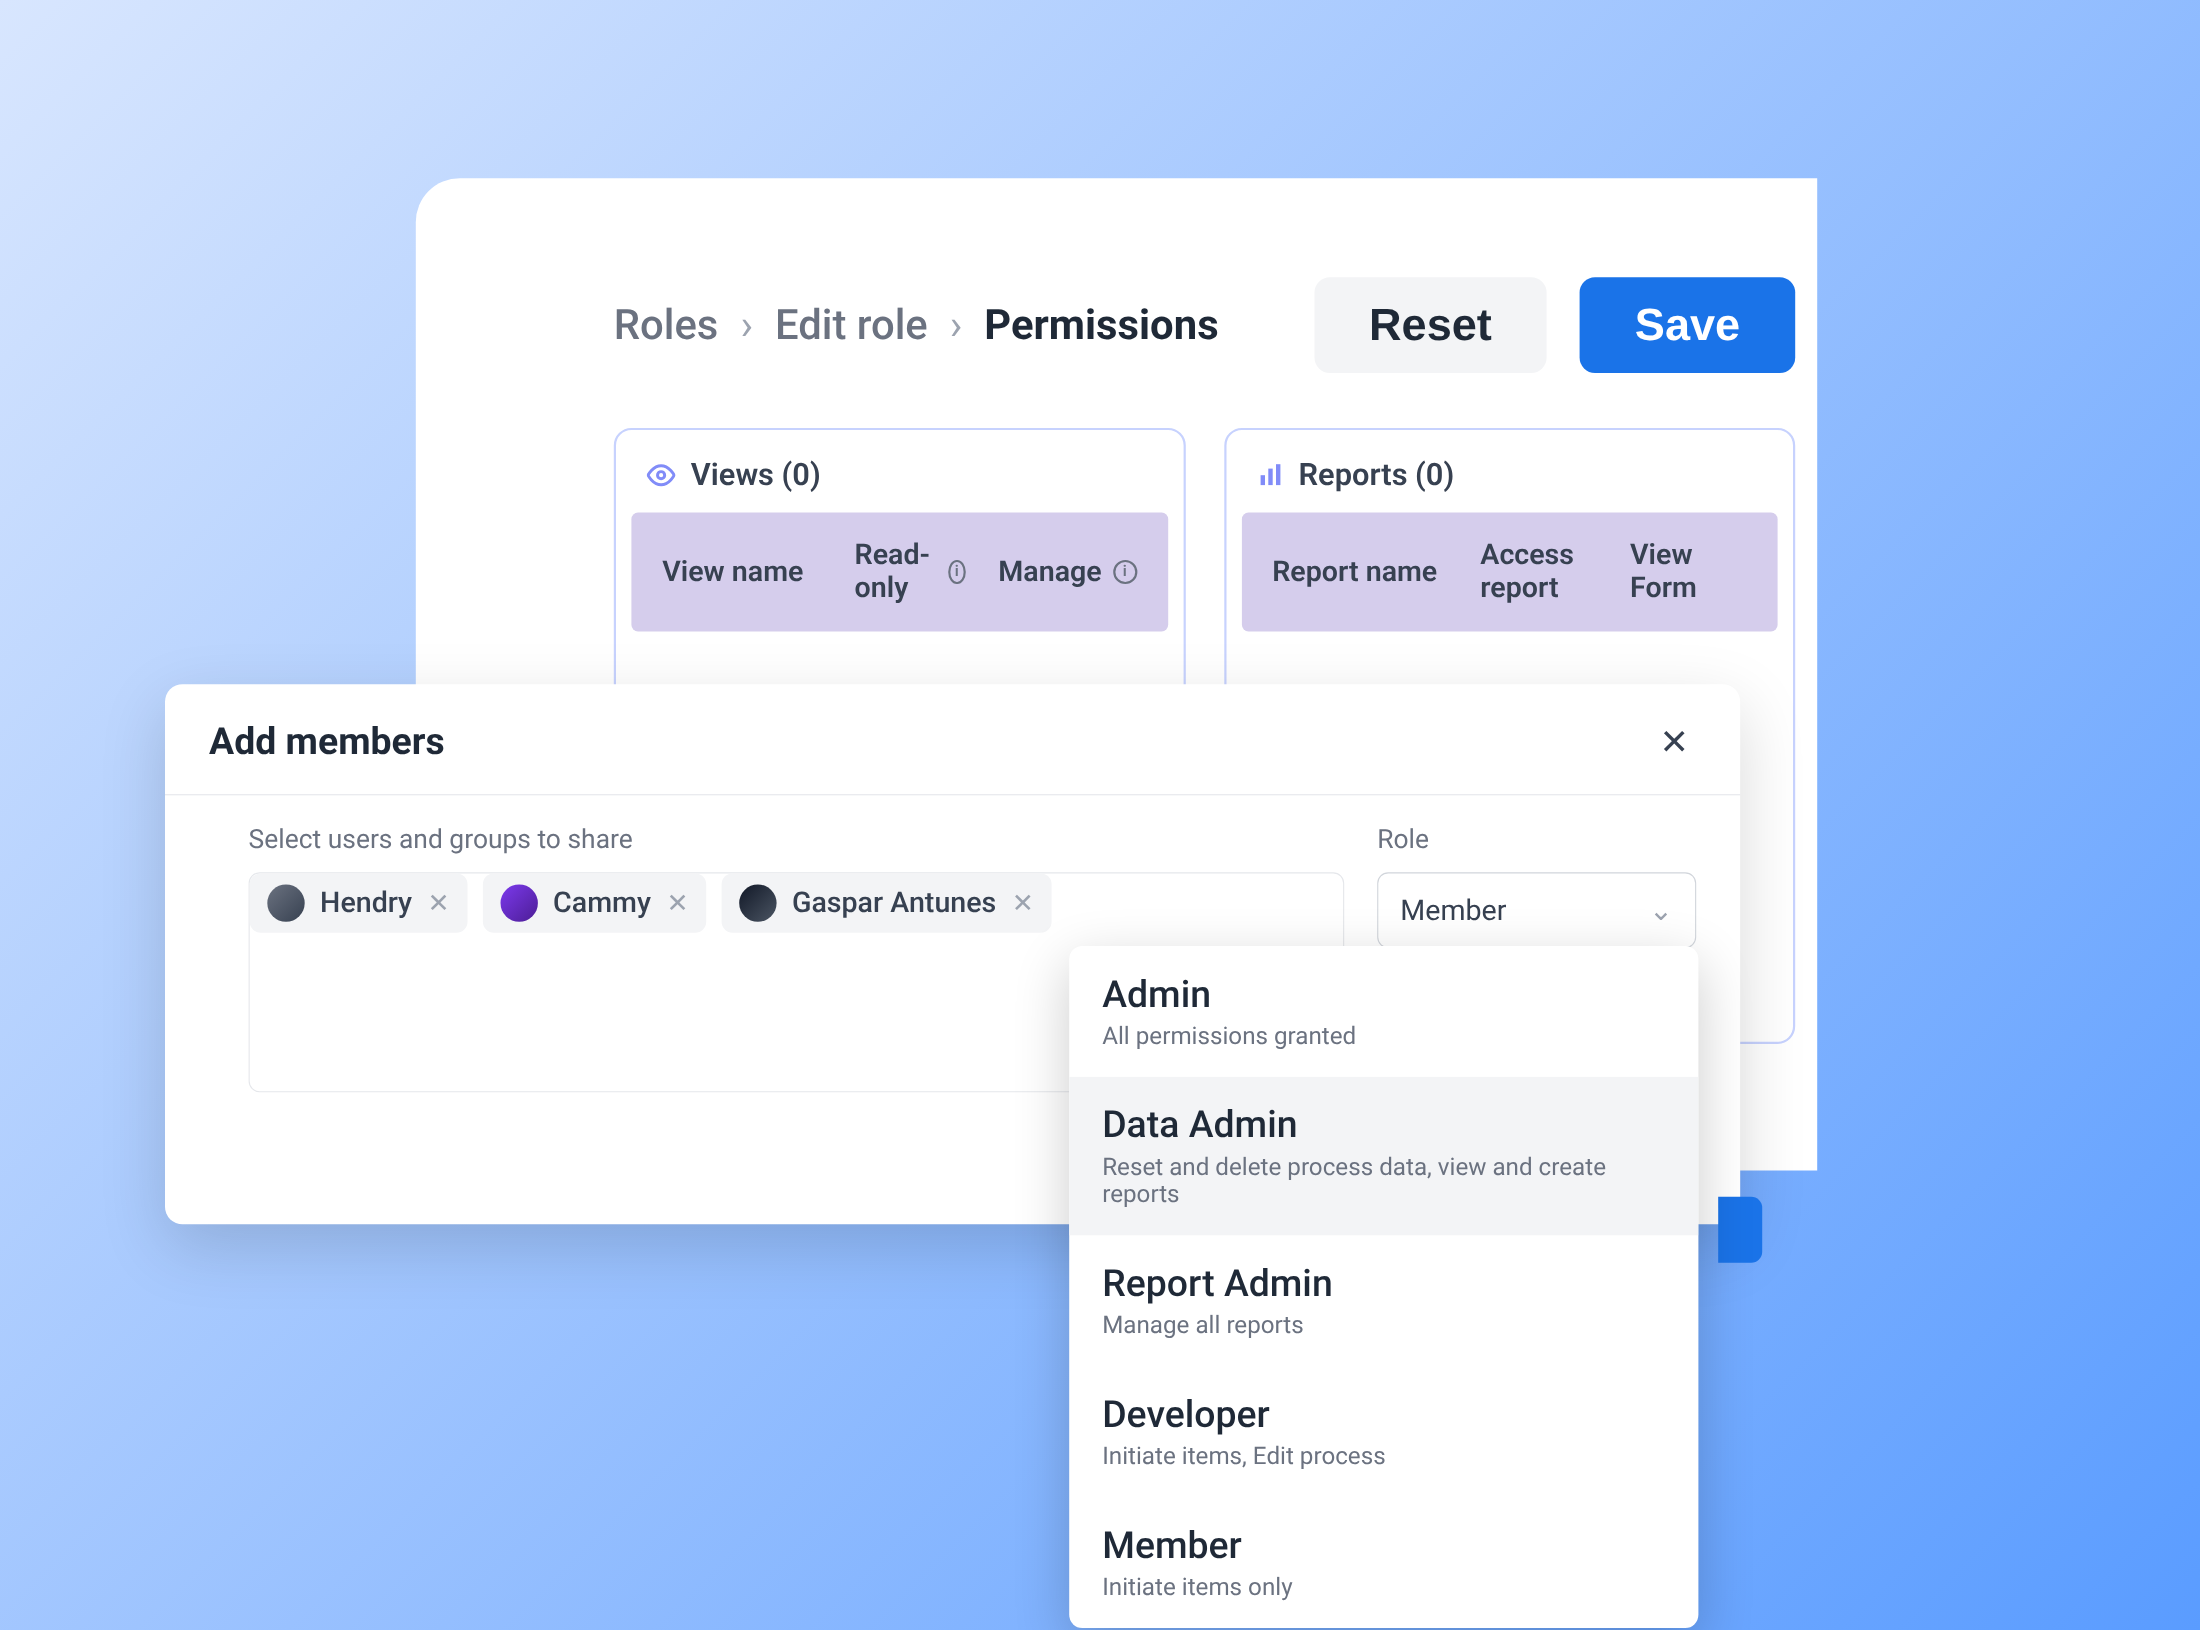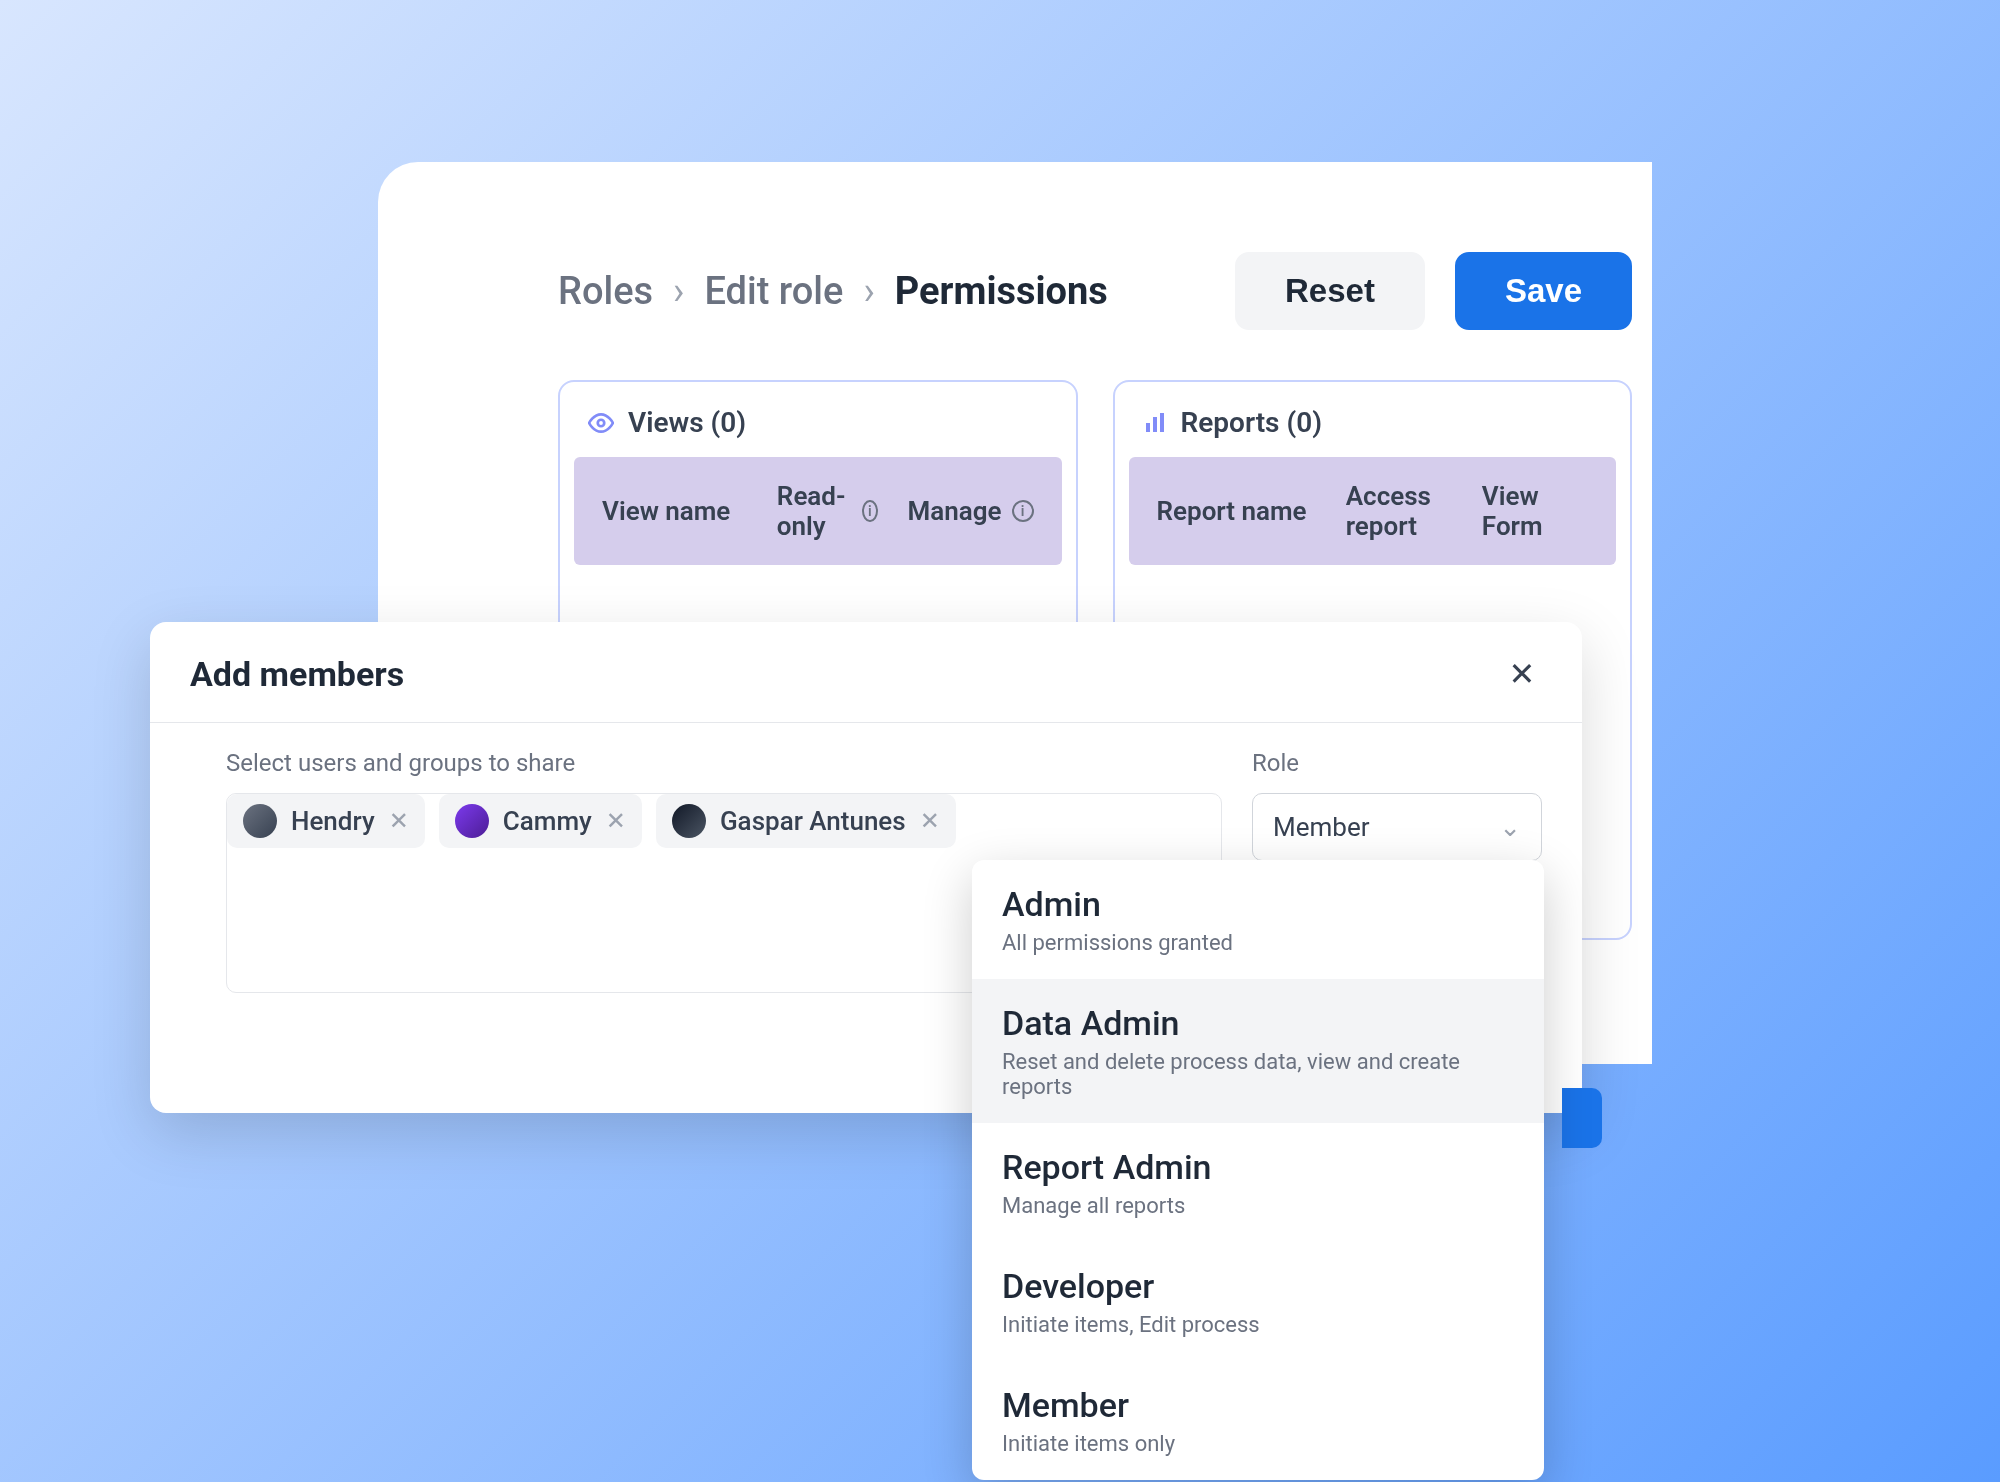--- a/index.html
+++ b/index.html
@@ -41,21 +41,21 @@
       gap: 20px;
       font-size: 38px;
     }
     .bc-link { color: #6b7280; font-weight: 500; }
     .bc-current { color: #1f2937; font-weight: 700; }
     .bc-chevron { color: #9ca3af; }
     .top-actions { display: flex; gap: 30px; }
     .btn {
       padding: 20px 50px;
       border-radius: 14px;
-      font-size: 33px;
+      font-size: 41px;
       font-weight: 600;
       border: none;
       cursor: pointer;
     }
     .btn-reset { background: #f3f4f6; color: #1f2937; }
     .btn-save { background: #1a73e8; color: #fff; }
     .panels { display: flex; gap: 35px; }
     .panel {
       flex: 1;
       border: 2px solid #c7d2fe;

